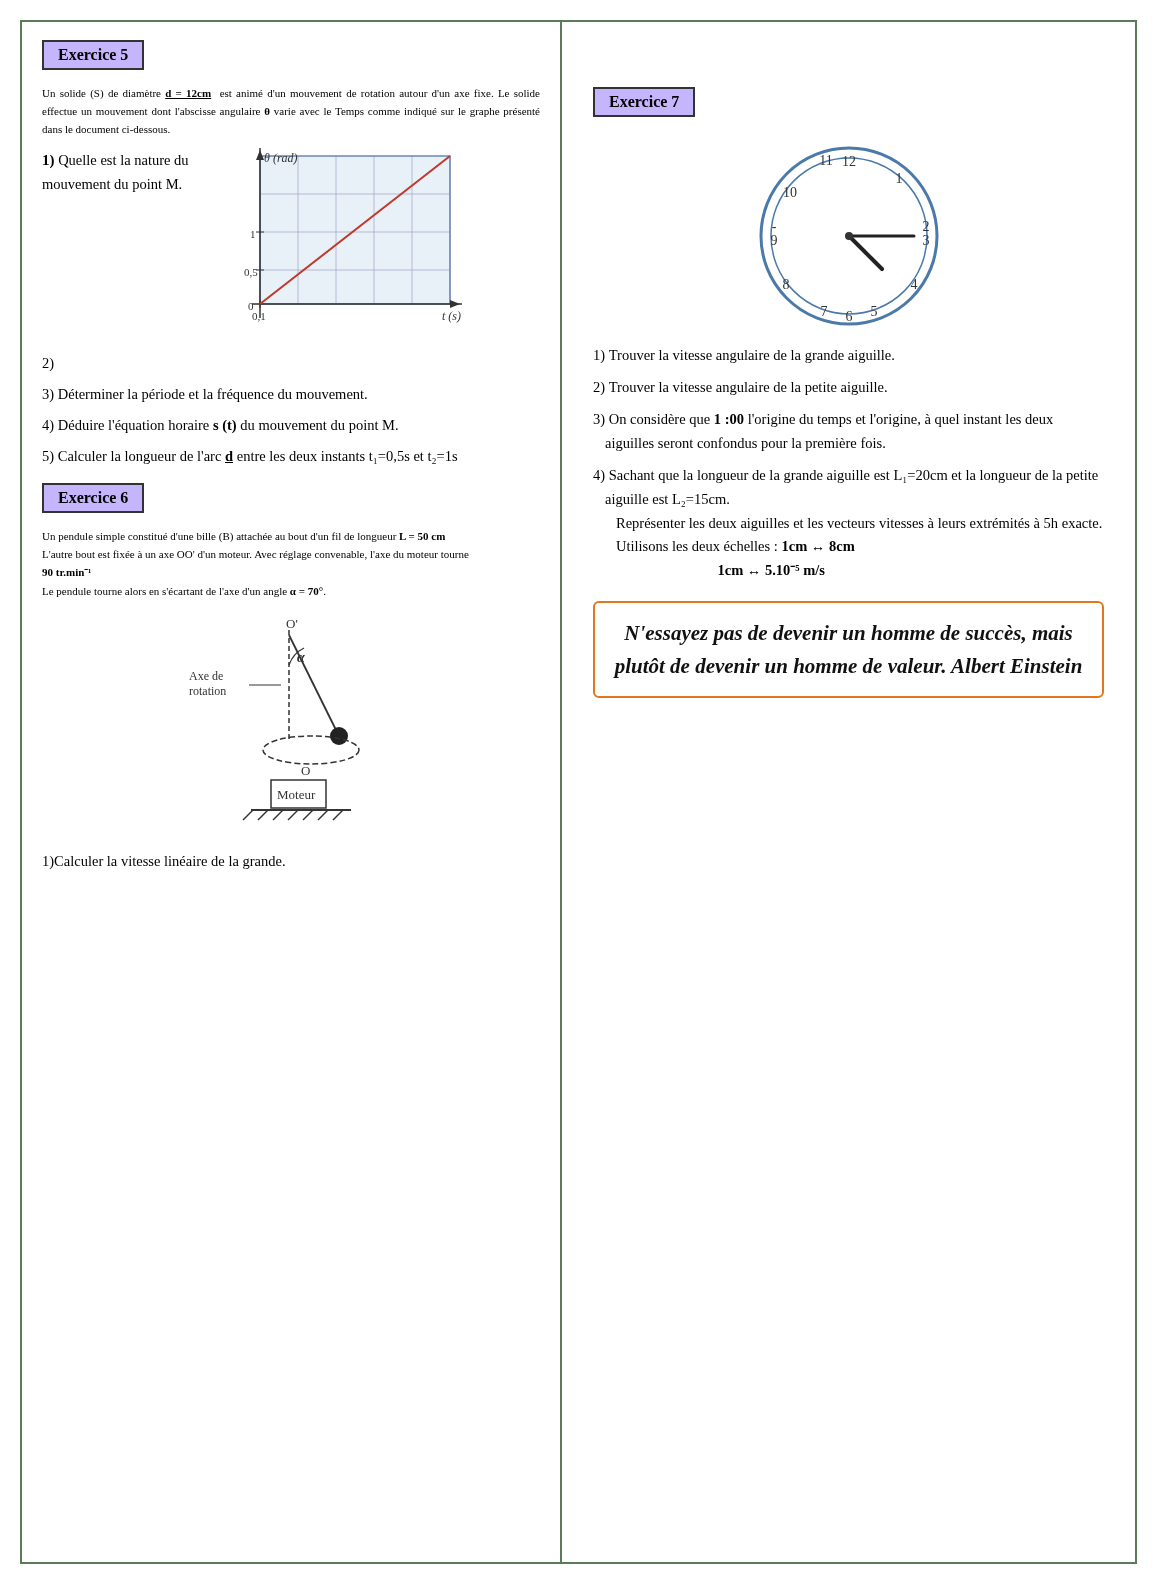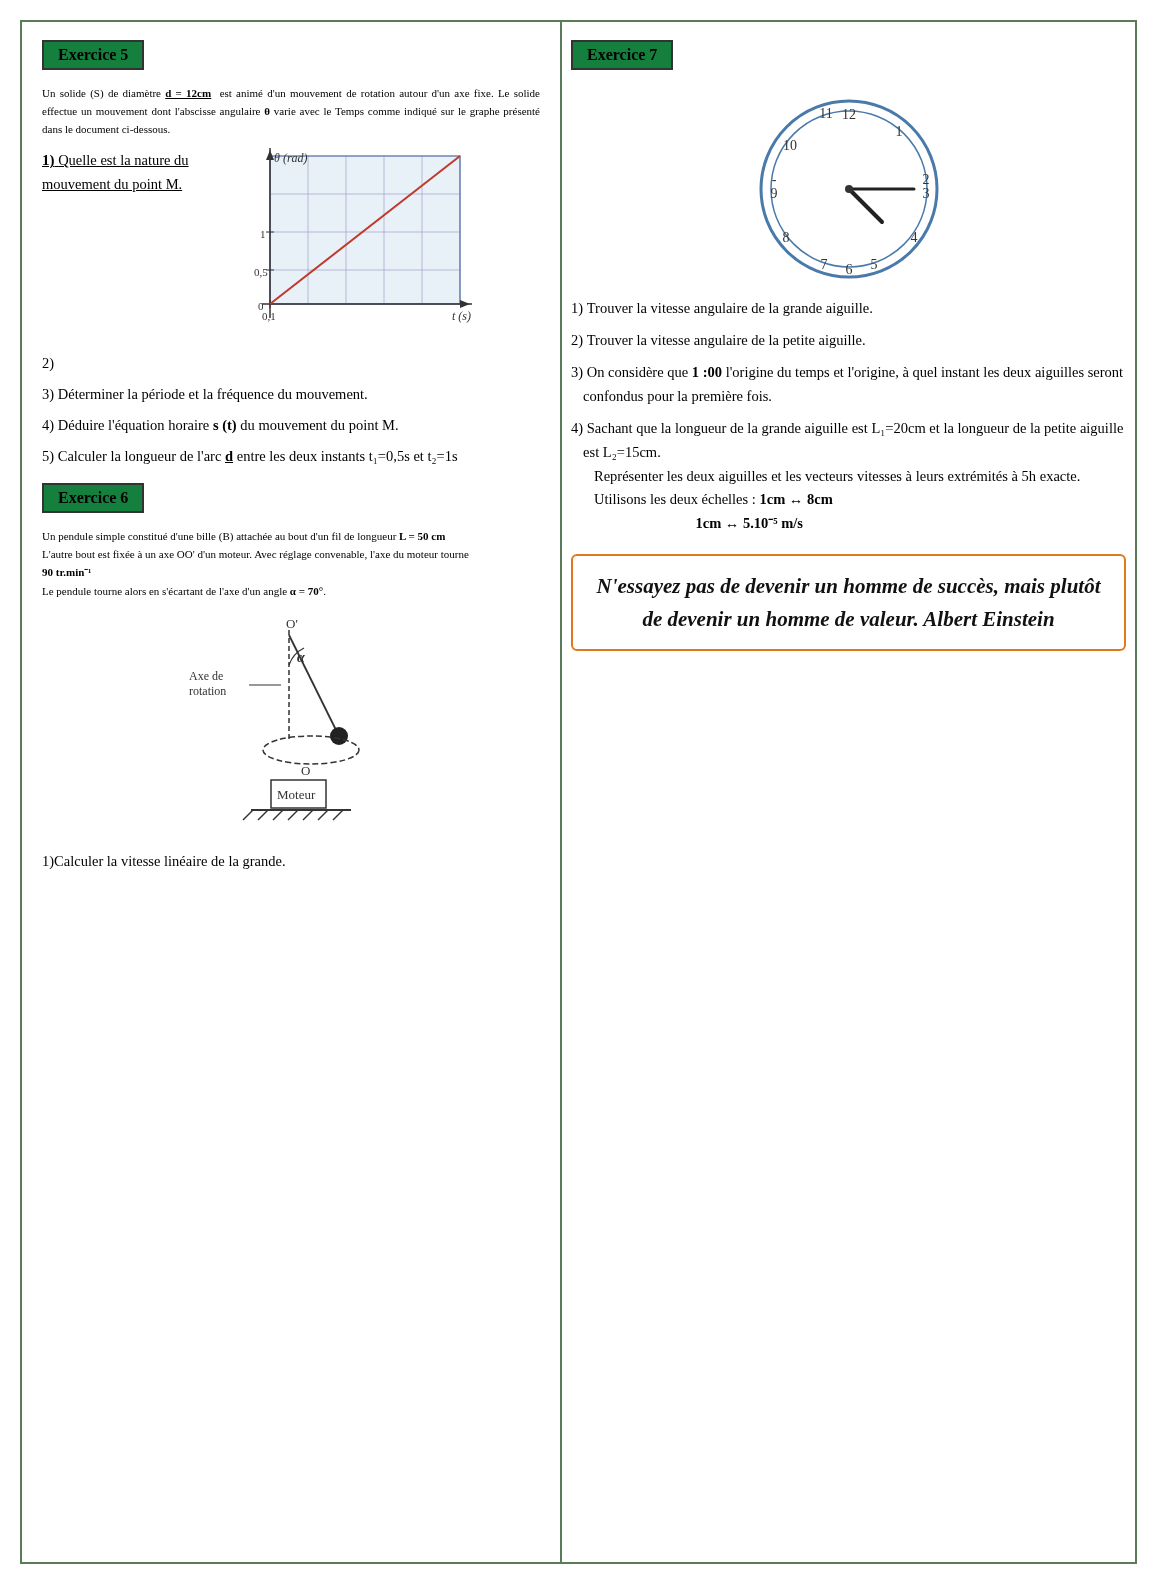--- a/index.html
+++ b/index.html
@@ -20,49 +20,49 @@
       flex-direction: row;
       min-height: 1544px;
     }
     .left-col {
       width: 540px;
       border-right: 2px solid #5a7a5a;
       padding: 18px 20px;
     }
     .right-col {
       flex: 1;
-      padding: 18px 9px;
+      padding: 18px 31px;
+      margin-top: 47px;
     }
     .exercise-title {
       display: inline-block;
       border: 2px solid #333;
       padding: 4px 14px;
       font-weight: bold;
       font-size: 16px;
       margin-bottom: 14px;
-      background: #15803d;
+      background: #c4b5fd;
     }
     .text-block {
       font-size: 11px;
       line-height: 1.65;
       text-align: justify;
     }
     .text-block .bold { font-weight: bold; }
     .text-block .underline { text-decoration: underline; }
     .numbered-list {
       margin-top: 8px;
       font-size: 14.5px;
       line-height: 1.65;
     }
     .graph-container {
       display: flex;
       align-items: flex-start;
       margin: 10px 0 10px 0;
-      gap: 20px;
-      text-decoration: underline;
+      gap: 10px;
     }
     .graph-question {
       font-size: 14.5px;
       line-height: 1.65;
       width: 170px;
       flex-shrink: 0;
     }
     .graph-question .num { font-weight: bold; font-size: 15px; }
     .graph-svg-wrap {
       flex: 1;

